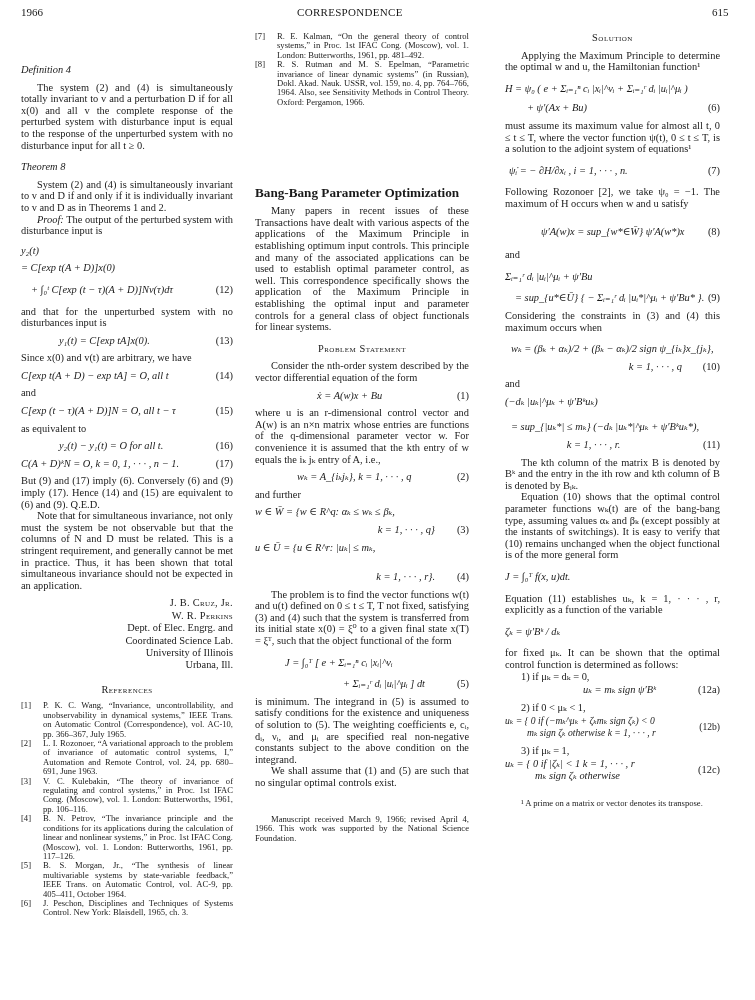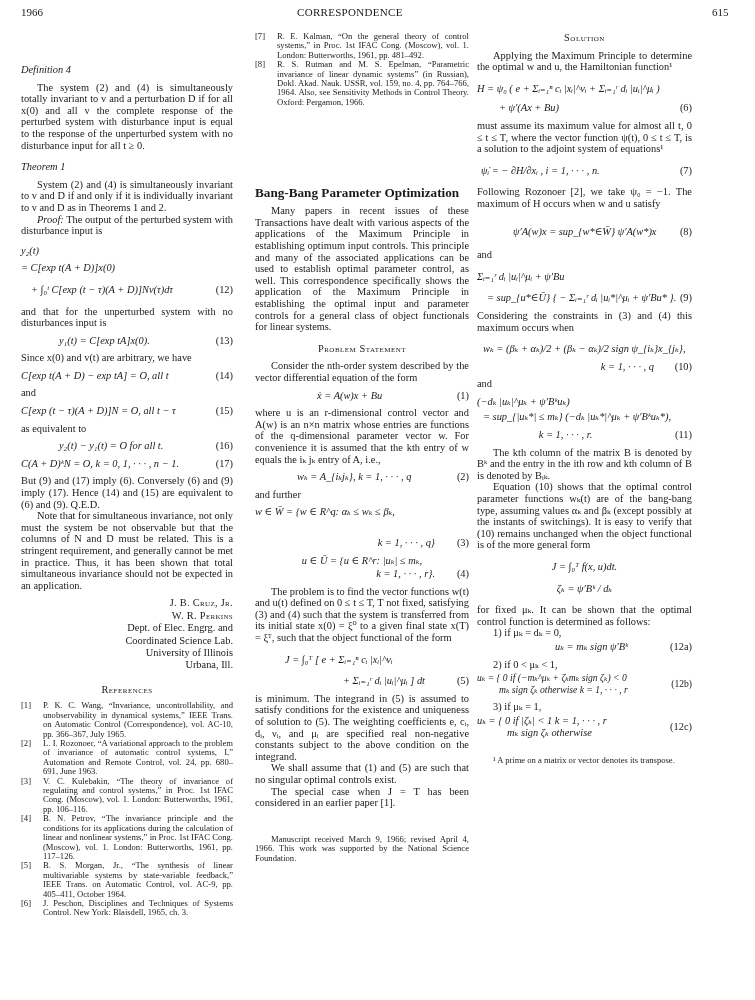--- a/index.html
+++ b/index.html
@@ -2,50 +2,50 @@
 <html><head>
 <meta charset="utf-8">
 <style>
   html, body { margin:0; padding:0; background:#ffffff; }
   body { width:755px; height:1000px; position:relative; overflow:hidden;
          font-family:"Liberation Serif","DejaVu Serif",serif; color:#1a1a1a; }
   .hdr { position:absolute; top:6px; font-size:11px; }
   .col { position:absolute; font-size:10.4px; line-height:11.6px; text-align:justify; }
   .col1 { left:21px; top:28px; width:212px;margin-top:32px; }
   .col2 { left:255px; top:28px; width:214px; }
-  .col3 { left:477px; top:28px; width:215px; }
+  .col3 { left:505px; top:28px; width:215px; }
   p { margin:0; }
   .ind { text-indent:16px; }
   .it { font-style:italic; }
   .sc { font-variant:small-caps; letter-spacing:0.3px; }
   .heading-it { font-style:italic; margin-top:4px; }
   .eq { position:relative; margin:6px 0; text-align:left; font-style:italic; white-space:nowrap; }
   .eq .num { position:absolute; right:0; top:0; font-style:normal; }
-  .eq.center { text-align:center; }
+  .eq.center { }
   .sect { text-align:center; margin:10px 0 6px 0; font-variant:small-caps; letter-spacing:0.5px; }
   .title { font-weight:bold; font-size:13.2px; line-height:16px; margin:0 0 4px 0; text-align:left; }
   .sig { text-align:right; line-height:12.4px; }
   .refs { font-size:8.6px; line-height:9.4px; }
   .ref { position:relative; padding-left:22px; margin-bottom:0; }
   .ref .rn { position:absolute; left:0; top:0; }
   .foot { font-size:8.6px; line-height:9.6px; }
   .mt { margin-top:6px; }
   .mt2 { margin-top:10px; }
 </style>
 </head>
 <body>
 
 <div class="hdr" style="left:21px;">1966</div>
 <div class="hdr" style="left:297px;letter-spacing:0.3px;">CORRESPONDENCE</div>
 <div class="hdr" style="left:712px;">615</div>
 
 <div class="col col1">
   <p class="heading-it">Definition 4</p>
   <p class="ind mt">The system (2) and (4) is simultaneously totally invariant to v and a perturbation D if for all x(0) and all v the complete response of the perturbed system with disturbance input is equal to the response of the unperturbed system with no disturbance input for all t ≥ 0.</p>
-  <p class="heading-it mt2">Theorem 1</p>
+  <p class="heading-it mt2">Theorem 8</p>
   <p class="ind mt">System (2) and (4) is simultaneously invariant to v and D if and only if it is individually invariant to v and D as in Theorems 1 and 2.</p>
   <p class="ind"><span class="it">Proof:</span> <span>The output of the perturbed system with disturbance input is</span></p>
   <div class="eq" style="margin-top:8px;"><span>y₂(t)</span></div>
   <div class="eq"><span>= C[exp t(A + D)]x(0)</span></div>
   <div class="eq" style="padding-left:10px;margin-top:10px;"><span>+ ∫₀ᵗ C[exp (t − τ)(A + D)]Nv(τ)dτ</span><span class="num">(12)</span></div>
   <p class="mt2">and that for the unperturbed system with no disturbances input is</p>
   <div class="eq" style="padding-left:38px;"><span>y₁(t) = C[exp tA]x(0).</span><span class="num">(13)</span></div>
   <p>Since x(0) and v(t) are arbitrary, we have</p>
   <div class="eq"><span>C[exp t(A + D) − exp tA] = O,   all t</span><span class="num">(14)</span></div>
   <p>and</p>
@@ -81,55 +81,55 @@
   </div>
   <div style="height:78px;"></div>
   <h2 class="title">Bang-Bang Parameter Optimization</h2>
   <p class="ind">Many papers in recent issues of these Transactions have dealt with various aspects of the applications of the Maximum Principle in establishing optimum input controls. This principle and many of the associated applications can be used to establish optimal parameter control, as well. This correspondence specifically shows the application of the Maximum Principle in establishing the optimal input and parameter controls for a general class of object functionals for linear systems.</p>
   <div class="sect">Problem Statement</div>
   <p class="ind">Consider the nth-order system described by the vector differential equation of the form</p>
   <div class="eq" style="padding-left:62px;"><span>ẋ = A(w)x + Bu</span><span class="num">(1)</span></div>
   <p>where u is an r-dimensional control vector and A(w) is an n×n matrix whose entries are functions of the q-dimensional parameter vector w. For convenience it is assumed that the kth entry of w equals the iₖ jₖ entry of A, i.e.,</p>
   <div class="eq" style="padding-left:42px;"><span>wₖ = A_{iₖjₖ},   k = 1, · · · , q</span><span class="num">(2)</span></div>
   <p>and further</p>
-  <div class="eq" style="margin-bottom:19px;"><span>w ∈ W̄ = {w ∈ R^q: αₖ ≤ wₖ ≤ βₖ,</span></div>
+  <div class="eq" style="margin-bottom:6px;"><span>w ∈ W̄ = {w ∈ R^q: αₖ ≤ wₖ ≤ βₖ,</span></div>
   <div class="eq" style="text-align:right;padding-right:34px;margin-top:0;"><span>k = 1, · · · , q}</span><span class="num">(3)</span></div>
-  <div class="eq" style="margin-bottom:2px;text-align:center;"><span>u ∈ Ū = {u ∈ R^r: |uₖ| ≤ mₖ,</span></div>
+  <div class="eq" style="margin-bottom:18px;"><span>u ∈ Ū = {u ∈ R^r: |uₖ| ≤ mₖ,</span></div>
   <div class="eq" style="text-align:right;padding-right:34px;margin-top:0;"><span>k = 1, · · · , r}.</span><span class="num">(4)</span></div>
   <p class="ind">The problem is to find the vector functions w(t) and u(t) defined on 0 ≤ t ≤ T, T not fixed, satisfying (3) and (4) such that the system is transferred from its initial state x(0) = ξ⁰ to a given final state x(T) = ξᵀ, such that the object functional of the form</p>
   <div class="eq" style="padding-left:30px;margin-top:10px;"><span>J = ∫₀ᵀ [ e + Σᵢ₌₁ⁿ cᵢ |xᵢ|^νᵢ</span></div>
   <div class="eq" style="padding-left:88px;margin-top:10px;"><span>+ Σᵢ₌₁ʳ dᵢ |uᵢ|^μᵢ ] dt</span><span class="num">(5)</span></div>
   <p class="mt">is minimum. The integrand in (5) is assumed to satisfy conditions for the existence and uniqueness of solution to (5). The weighting coefficients e, cᵢ, dᵢ, νᵢ, and μᵢ are specified real non-negative constants subject to the above condition on the integrand.</p>
   <p class="ind">We shall assume that (1) and (5) are such that no singular optimal controls exist.</p>
-  <p class="ind">The special case when J = T has been considered in an earlier paper [1].</p>
   <p class="foot ind" style="margin-top:26px;">Manuscript received March 9, 1966; revised April 4, 1966. This work was supported by the National Science Foundation.</p>
 </div>
 
 <div class="col col3">
   <div class="sect" style="margin-top:4px;">Solution</div>
   <p class="ind">Applying the Maximum Principle to determine the optimal w and u, the Hamiltonian function¹</p>
   <div class="eq" style="margin-top:10px;"><span>H = ψ₀ ( e + Σᵢ₌₁ⁿ cᵢ |xᵢ|^νᵢ + Σᵢ₌₁ʳ dᵢ |uᵢ|^μᵢ )</span></div>
   <div class="eq" style="padding-left:22px;margin-top:8px;"><span>+ ψ′(Ax + Bu)</span><span class="num">(6)</span></div>
   <p>must assume its maximum value for almost all t, 0 ≤ t ≤ T, where the vector function ψ(t), 0 ≤ t ≤ T, is a solution to the adjoint system of equations¹</p>
   <div class="eq" style="padding-left:4px;margin:10px 0;"><span>ψ̇ᵢ = − ∂H/∂xᵢ ,      i = 1, · · · , n.</span><span class="num">(7)</span></div>
   <p>Following Rozonoer [2], we take ψ₀ = −1. The maximum of H occurs when w and u satisfy</p>
   <div class="eq" style="padding-left:36px;margin:16px 0 12px 0;"><span>ψ′A(w)x = sup_{w*∈W̄} ψ′A(w*)x</span><span class="num">(8)</span></div>
   <p>and</p>
   <div class="eq" style="margin-top:10px;"><span>Σᵢ₌₁ʳ dᵢ |uᵢ|^μᵢ + ψ′Bu</span></div>
   <div class="eq" style="padding-left:10px;margin-top:10px;"><span>= sup_{u*∈Ū} { − Σᵢ₌₁ʳ dᵢ |uᵢ*|^μᵢ + ψ′Bu* }.</span><span class="num">(9)</span></div>
   <p>Considering the constraints in (3) and (4) this maximum occurs when</p>
   <div class="eq" style="padding-left:6px;margin-top:10px;"><span>wₖ = (βₖ + αₖ)/2 + (βₖ − αₖ)/2 sign ψ_{iₖ}x_{jₖ},</span></div>
   <div class="eq" style="text-align:right;padding-right:38px;"><span>k = 1, · · · , q</span><span class="num">(10)</span></div>
   <p>and</p>
-  <div class="eq" style="margin-bottom:4px;"><span>(−dₖ |uₖ|^μₖ + ψ′Bᵏuₖ)</span></div>
+  <div class="eq" style="margin-bottom:14px;"><span>(−dₖ |uₖ|^μₖ + ψ′Bᵏuₖ)</span></div>
   <div class="eq" style="padding-left:6px;margin-top:2px;"><span>= sup_{|uₖ*| ≤ mₖ} (−dₖ |uₖ*|^μₖ + ψ′Bᵏuₖ*),</span></div>
   <div class="eq" style="text-align:center;padding-right:38px;"><span>k = 1, · · · , r.</span><span class="num">(11)</span></div>
   <p class="ind">The kth column of the matrix B is denoted by Bᵏ and the entry in the ith row and kth column of B is denoted by Bᵢₖ.</p>
   <p class="ind">Equation (10) shows that the optimal control parameter functions wₖ(t) are of the bang-bang type, assuming values αₖ and βₖ (except possibly at the instants of switchings). It is easy to verify that (10) remains unchanged when the object functional is of the more general form</p>
   <div class="eq center" style="margin:10px 0;"><span>J = ∫₀ᵀ f(x, u)dt.</span></div>
+  <p>Equation (11) establishes uₖ, k = 1, · · · , r, explicitly as a function of the variable</p>
   <div class="eq center" style="margin:10px 0;"><span>ζₖ = ψ′Bᵏ / dₖ</span></div>
   <p>for fixed μₖ. It can be shown that the optimal control function is determined as follows:</p>
   <p class="ind">1) if μₖ = dₖ = 0,</p>
   <div class="eq" style="padding-left:78px;margin-top:2px;"><span>uₖ = mₖ sign ψ′Bᵏ</span><span class="num">(12a)</span></div>
   <p class="ind">2) if 0 &lt; μₖ &lt; 1,</p>
   <div class="eq" style="margin:2px 0 0 0;font-size:9.6px;"><span>uₖ = { 0 if (−mₖ^μₖ + ζₖmₖ sign ζₖ) &lt; 0</span></div>
   <div class="eq" style="padding-left:22px;margin:0 0 6px 0;font-size:9.6px;"><span>mₖ sign ζₖ otherwise k = 1, · · · , r</span><span class="num" style="top:-6px;">(12b)</span></div>
   <p class="ind">3) if μₖ = 1,</p>
   <div class="eq" style="margin:2px 0 0 0;"><span>uₖ = { 0 if |ζₖ| &lt; 1    k = 1, · · · , r</span></div>
   <div class="eq" style="padding-left:30px;margin:0;"><span>mₖ sign ζₖ otherwise</span><span class="num" style="top:-6px;">(12c)</span></div>

